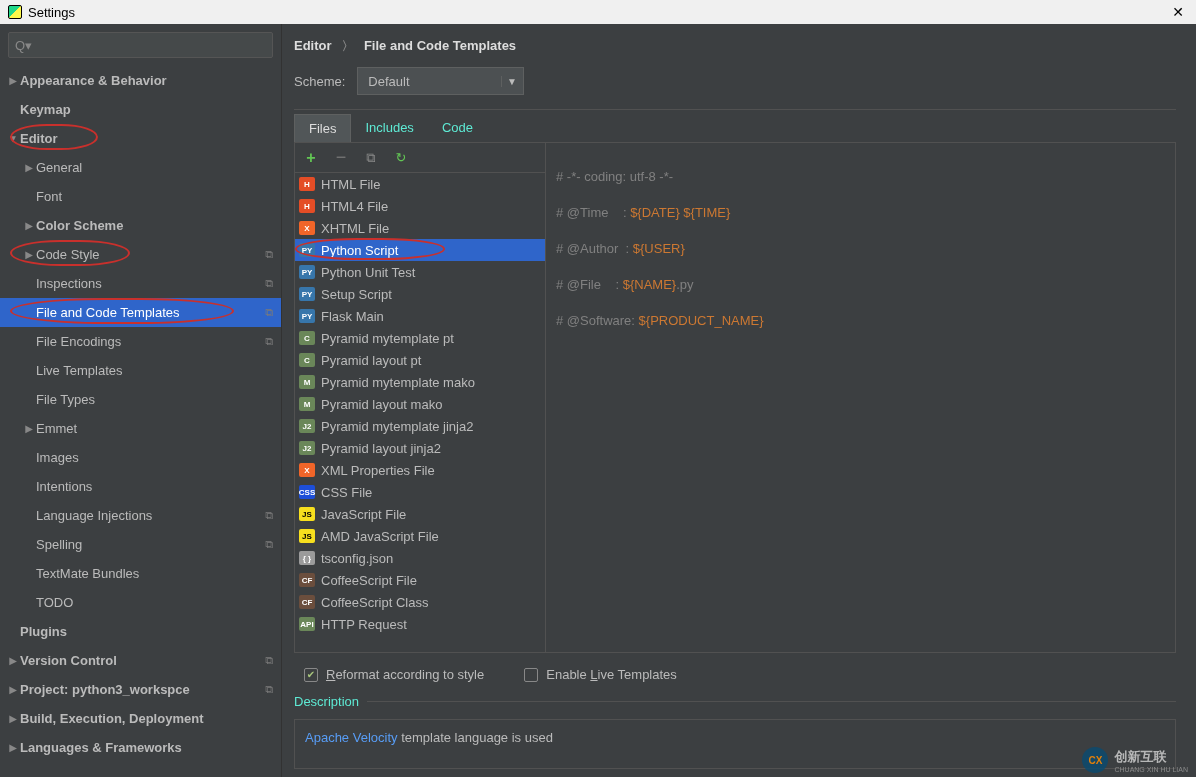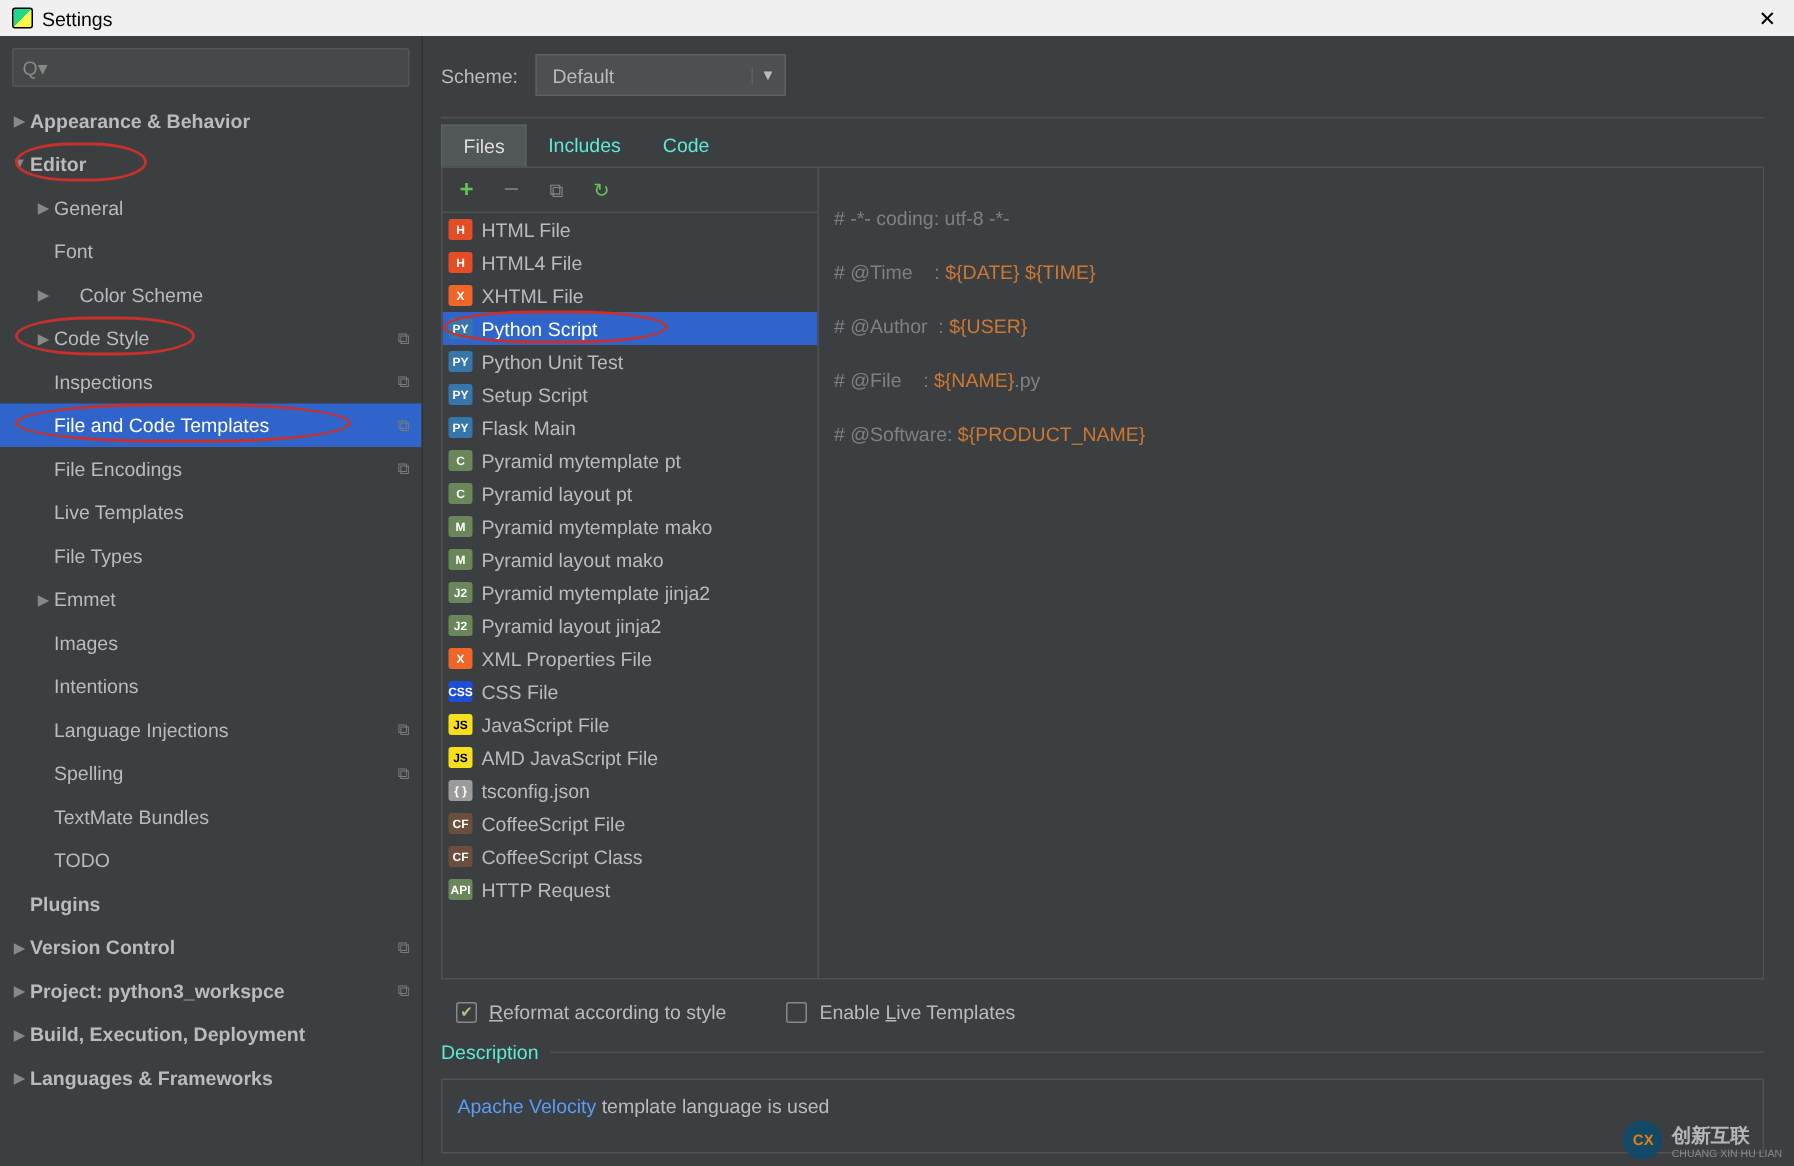--- a/index.html
+++ b/index.html
@@ -84,35 +84,39 @@
   <div class="sidebar">
     <div class="search-row">
       <input class="search-input" type="text" value="Q▾" style="color: rgb(136, 136, 136);" placeholder="">
     </div>
     <div class="tree" id="tree">
         <div class="tree-row depth-0">
           <span class="arrow">▶</span>
           <span class="label">Appearance &amp; Behavior</span>
         </div>
         <div class="tree-row depth-0">
+          <span class="arrow"></span>
+          <span class="label">Keymap</span>
+        </div>
+        <div class="tree-row depth-0">
           <span class="arrow">▼</span>
           <span class="label">Editor</span>
           <span class="annot" style="left: 10px; top: 0px; width: 88px; height: 26px;"></span>
         </div>
         <div class="tree-row depth-1">
           <span class="arrow">▶</span>
           <span class="label" style="font-weight: 400;">General</span>
         </div>
         <div class="tree-row depth-1">
           <span class="arrow"></span>
           <span class="label" style="font-weight: 400;">Font</span>
         </div>
         <div class="tree-row depth-1">
           <span class="arrow">▶</span>
-          <span class="label" style="font-weight: 400; margin-left: 17px;">Color Scheme</span>
+          <span class="label" style="font-weight: 700;">Color Scheme</span>
         </div>
         <div class="tree-row depth-1">
           <span class="arrow">▶</span>
           <span class="label" style="font-weight: 400;">Code Style</span>
           <span class="badge-right">⧉</span>
           <span class="annot" style="left: 10px; top: 0px; width: 120px; height: 26px;"></span>
         </div>
         <div class="tree-row depth-1">
           <span class="arrow"></span>
           <span class="label" style="font-weight: 400;">Inspections</span>
@@ -186,20 +190,25 @@
           <span class="label">Build, Execution, Deployment</span>
         </div>
         <div class="tree-row depth-0">
           <span class="arrow">▶</span>
           <span class="label">Languages &amp; Frameworks</span>
         </div>
       </div>
   </div>
 
   <div class="content">
+    <div class="breadcrumb">
+      <span>Editor</span>
+      <span class="sep">〉</span>
+      <span>File and Code Templates</span>
+    </div>
 
     <div class="scheme-row">
       <span>Scheme:</span>
       <div class="scheme-select">
         <span class="val">Default</span>
         <span class="caret">▼</span>
       </div>
     </div>
 
     <div class="tabs" id="tabs">

